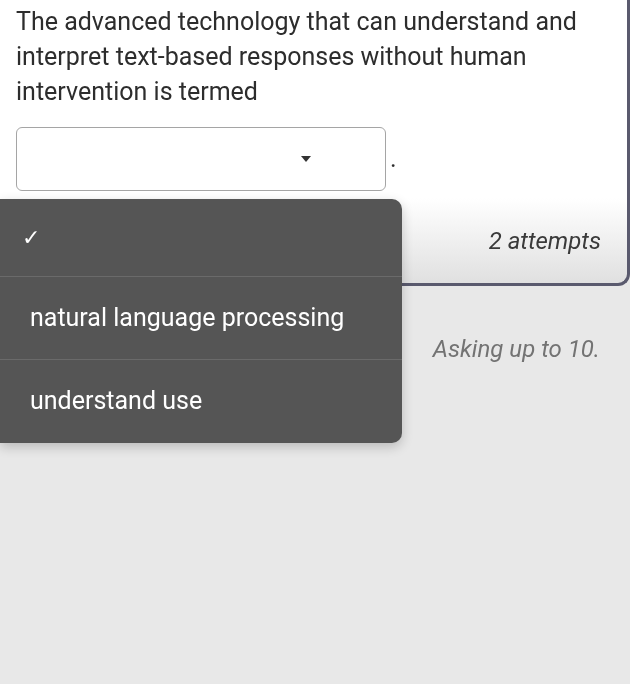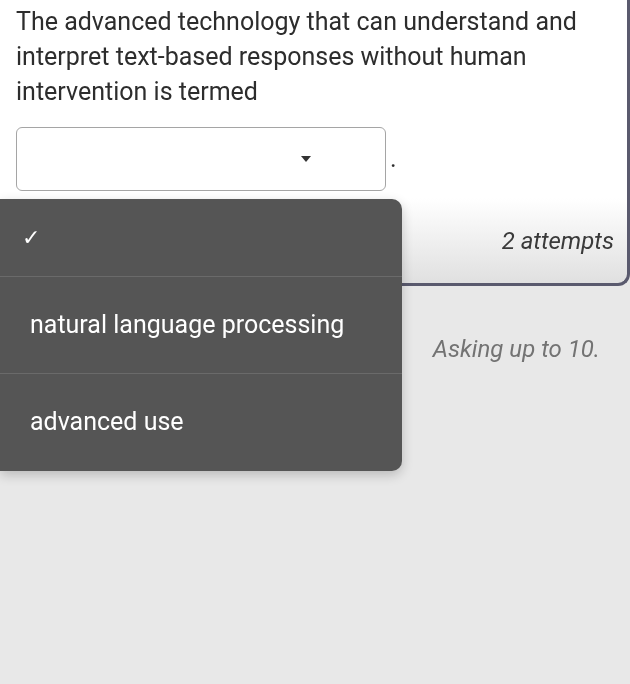--- a/index.html
+++ b/index.html
@@ -60,21 +60,21 @@
   }
   .dropdown-period {
     font-size: 25px;
     color: #2d2d2d;
     margin-left: 4px;
     align-self: flex-end;
     padding-bottom: 18px;
   }
   .attempts {
     position: absolute;
-    right: 13px;
+    right: 26px;
     bottom: 28px;
     font-size: 24px;
     font-style: italic;
     color: #3a3a3a;
   }
   .asking-note {
     position: absolute;
     top: 335px;
     right: 30px;
     font-size: 24px;
@@ -87,21 +87,21 @@
     left: 0;
     width: 402px;
     background: #555555;
     border-top-right-radius: 10px;
     border-bottom-right-radius: 10px;
     overflow: hidden;
     box-shadow: 0 4px 12px rgba(0,0,0,0.2);
     z-index: 10;
   }
   .menu-item {
-    padding: 32px 30px;
+    padding: 25px 30px;
     color: #ffffff;
     font-size: 25px;
     line-height: 1.3;
     cursor: pointer;
     border-bottom: 1px solid #6a6a6a;
   }
   .menu-item:last-child {
     border-bottom: none;
   }
   .menu-item.selected {
@@ -127,14 +127,14 @@
   <div class="attempts">2 attempts</div>
 </div>
 
 <div class="asking-note">Asking up to 10.</div>
 
 <div class="dropdown-menu">
   <div class="menu-item selected">
     <span class="checkmark">✓</span>
   </div>
   <div class="menu-item">natural language processing</div>
-  <div class="menu-item">advanced use</div>
+  <div class="menu-item">understand use</div>
 </div>
 
 </body></html>

